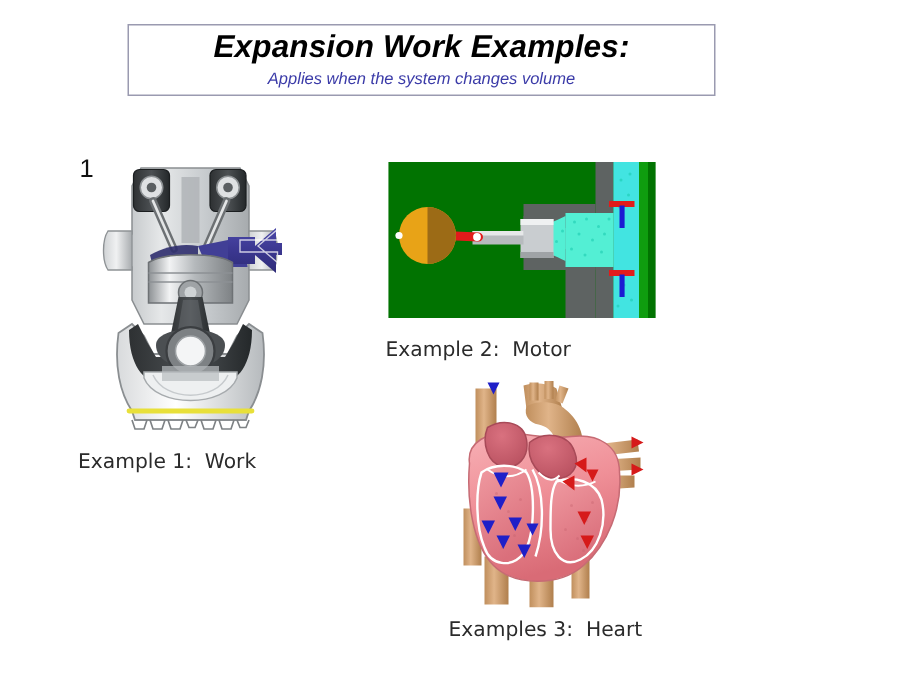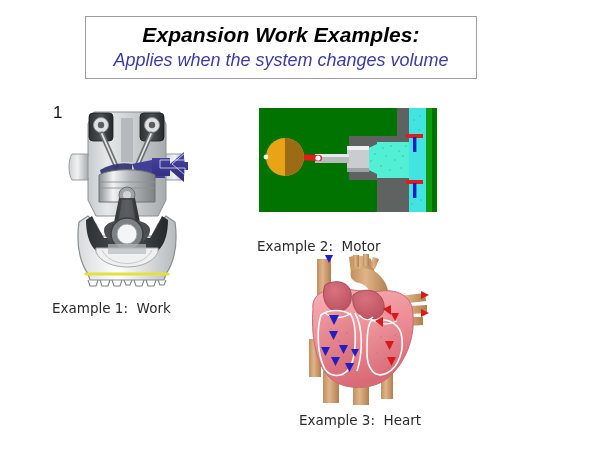--- a/index.html
+++ b/index.html
@@ -15,21 +15,21 @@
     font-family: "DejaVu Sans", sans-serif;
     background: #ffffff;
   }
 
   
   #title-box {
     position: absolute;
     left: 85px;
     top: 16px;
     width: 392px;
-    height: 63px;
+    height: 48px;
     border: 1px solid #9a9ab0;
     background: #ffffff;
     box-sizing: border-box;
     display: flex;
     flex-direction: column;
     align-items: center;
     justify-content: center;
   }
   #title-main {
     font-family: "Liberation Sans", sans-serif;
@@ -38,21 +38,21 @@
     font-size: 21px;
     color: #000000;
     line-height: 1.15;
     letter-spacing: 0.1px;
     white-space: nowrap;
   }
   #title-sub {
     font-family: "Liberation Sans", sans-serif;
     font-style: italic;
     font-weight: normal;
-    font-size: 18px;
+    font-size: 11px;
     color: #3b3ba8;
     line-height: 1.2;
     margin-top: 3px;
     white-space: nowrap;
   }
 
   
   #slide-number {
     position: absolute;
     left: 53px;
@@ -64,21 +64,21 @@
 
   
   .caption {
     position: absolute;
     font-family: "DejaVu Sans", sans-serif;
     font-size: 13.5px;
     color: #2b2b2b;
     white-space: pre;
   }
   #caption-1 { left: 52px;  top: 300px; }
-  #caption-2 { left: 257px; top: 238px; }
+  #caption-2 { left: 257px; top: 225px; }
   #caption-3 { left: 299px; top: 412px; }
 
   
   #figure-engine {
     position: absolute;
     left: 66px;
     top: 104px;
     width: 122px;
     height: 186px;
   }
@@ -432,13 +432,13 @@
       <path d="M126 38 L134 42 L126 46 Z"></path>
       <path d="M126 56 L134 60 L126 64 Z"></path>
       <path d="M96 60 L104 60 L100 68 Z"></path>
       <path d="M88 56 L96 52 L96 62 Z"></path>
       <path d="M90 88 L99 88 L94.5 97 Z"></path>
       <path d="M92 104 L101 104 L96.5 113 Z"></path>
       <path d="M80 68 L88 64 L88 74 Z"></path>
     </g>
   </svg>
 </div>
-<div class="caption" id="caption-3">Example 3:  Heart</div>
+<div class="caption" id="caption-3">Examples 3:  Heart</div>
 
 </body></html>

